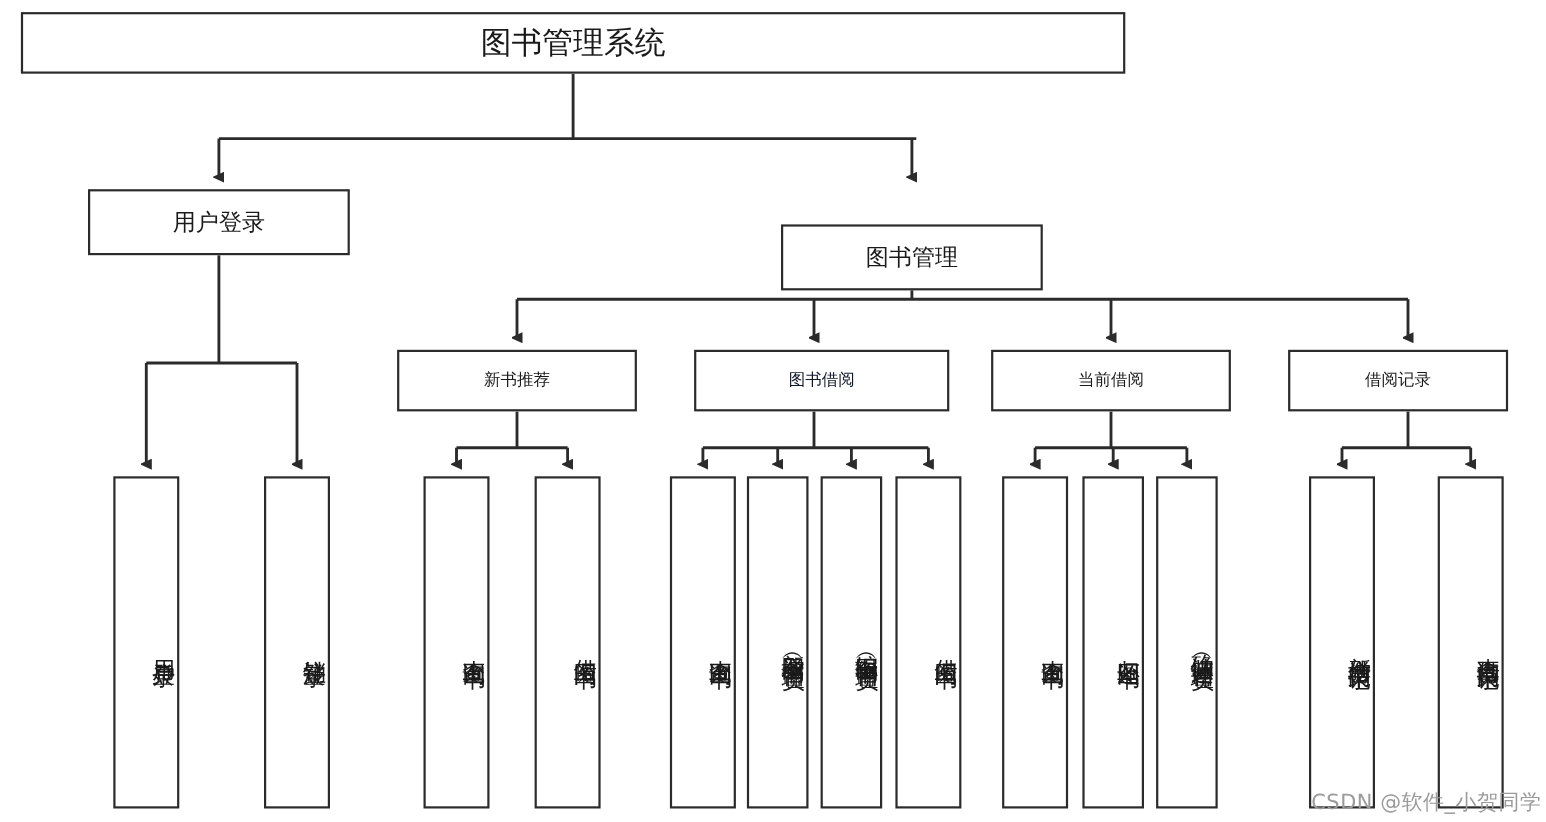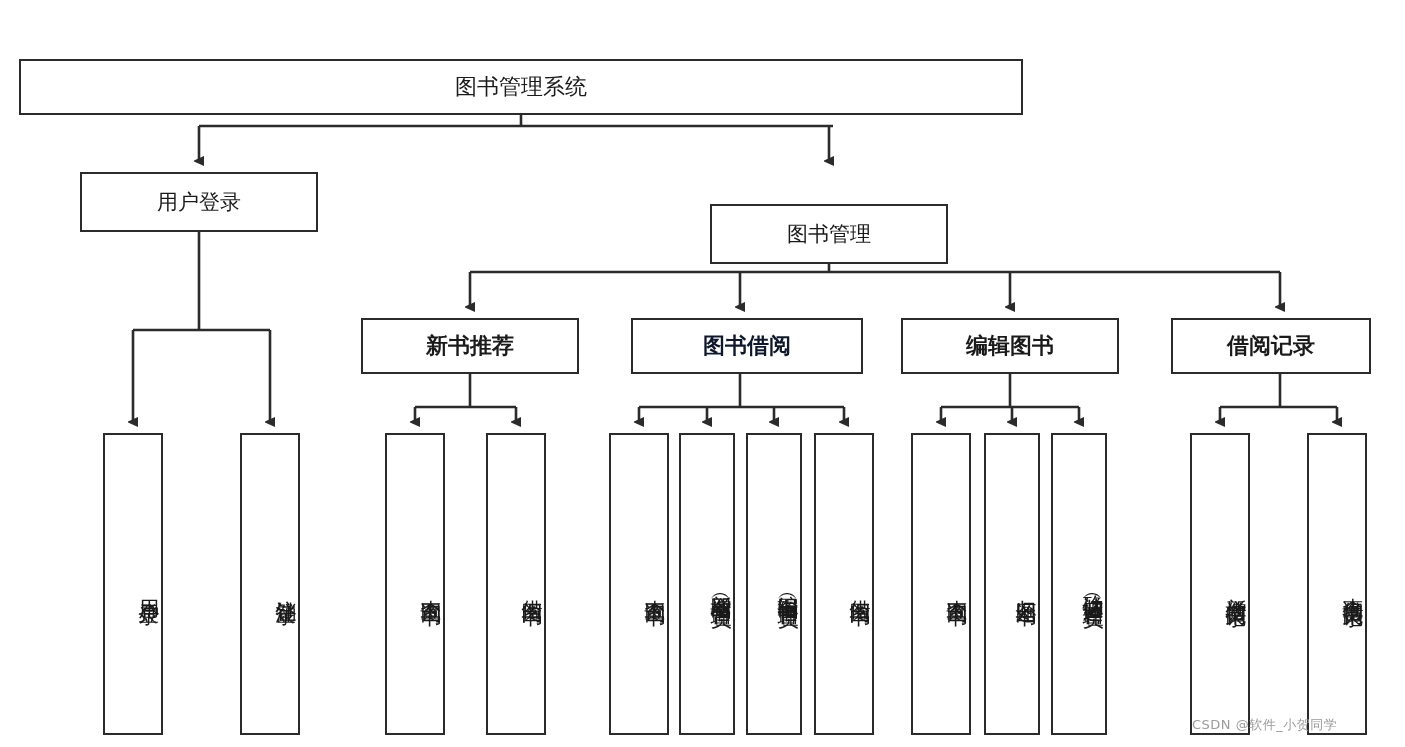--- a/index.html
+++ b/index.html
@@ -35,27 +35,27 @@
   .node-h{            
     writing-mode:horizontal-tb;
   }
   .node-v{            
     writing-mode:vertical-rl;
     text-orientation:upright;
     padding-top:6px;
     align-items:flex-start;
     justify-content:center;
   }
-  .t-root{ font-size:22px;margin-top:48px; }
+  .t-root{ font-size:28px; }
   .t-l2{   font-size:21px; }
-  .t-l3{   font-size:22px;font-weight:bold; }
+  .t-l3{   font-size:15px; }
   .t-leaf{ font-size:21px; letter-spacing:2px; }
   .watermark{
     position:absolute;
-    font-size:13px;
+    font-size:19px;
     color:#9b9b9b;
     white-space:nowrap;
     letter-spacing:.5px;
   }
 </style>
 </head>
 <body>
 
 <div id="stage">
 
@@ -120,21 +120,21 @@
     <span>图书管理</span>
   </div>
 
   <div class="node node-h t-l3" id="n-l3-0" style="left: 361px; top: 318px; width: 218px; height: 56px; border-color: rgb(43, 43, 43); color: rgb(26, 26, 26); background: rgb(255, 255, 255);">
     <span>新书推荐</span>
   </div>
   <div class="node node-h t-l3" id="n-l3-1" style="left: 631px; top: 318px; width: 232px; height: 56px; border-color: rgb(43, 43, 43); color: #0f172a; background: rgb(255, 255, 255);">
     <span>图书借阅</span>
   </div>
   <div class="node node-h t-l3" id="n-l3-2" style="left: 901px; top: 318px; width: 218px; height: 56px; border-color: rgb(43, 43, 43); color: rgb(26, 26, 26); background: rgb(255, 255, 255);">
-    <span>编辑图书</span>
+    <span>当前借阅</span>
   </div>
   <div class="node node-h t-l3" id="n-l3-3" style="left: 1171px; top: 318px; width: 200px; height: 56px; border-color: rgb(43, 43, 43); color: rgb(26, 26, 26); background: rgb(255, 255, 255);">
     <span>借阅记录</span>
   </div>
 
   <div class="node node-v t-leaf" id="n-leaf-0" style="left: 103px; top: 433px; width: 60px; height: 302px; border-color: rgb(43, 43, 43); color: rgb(26, 26, 26); background: rgb(255, 255, 255);">
     <span>用户登录</span>
   </div>
   <div class="node node-v t-leaf" id="n-leaf-1" style="left: 240px; top: 433px; width: 60px; height: 302px; border-color: rgb(43, 43, 43); color: rgb(26, 26, 26); background: rgb(255, 255, 255);">
     <span>注销登录</span>

